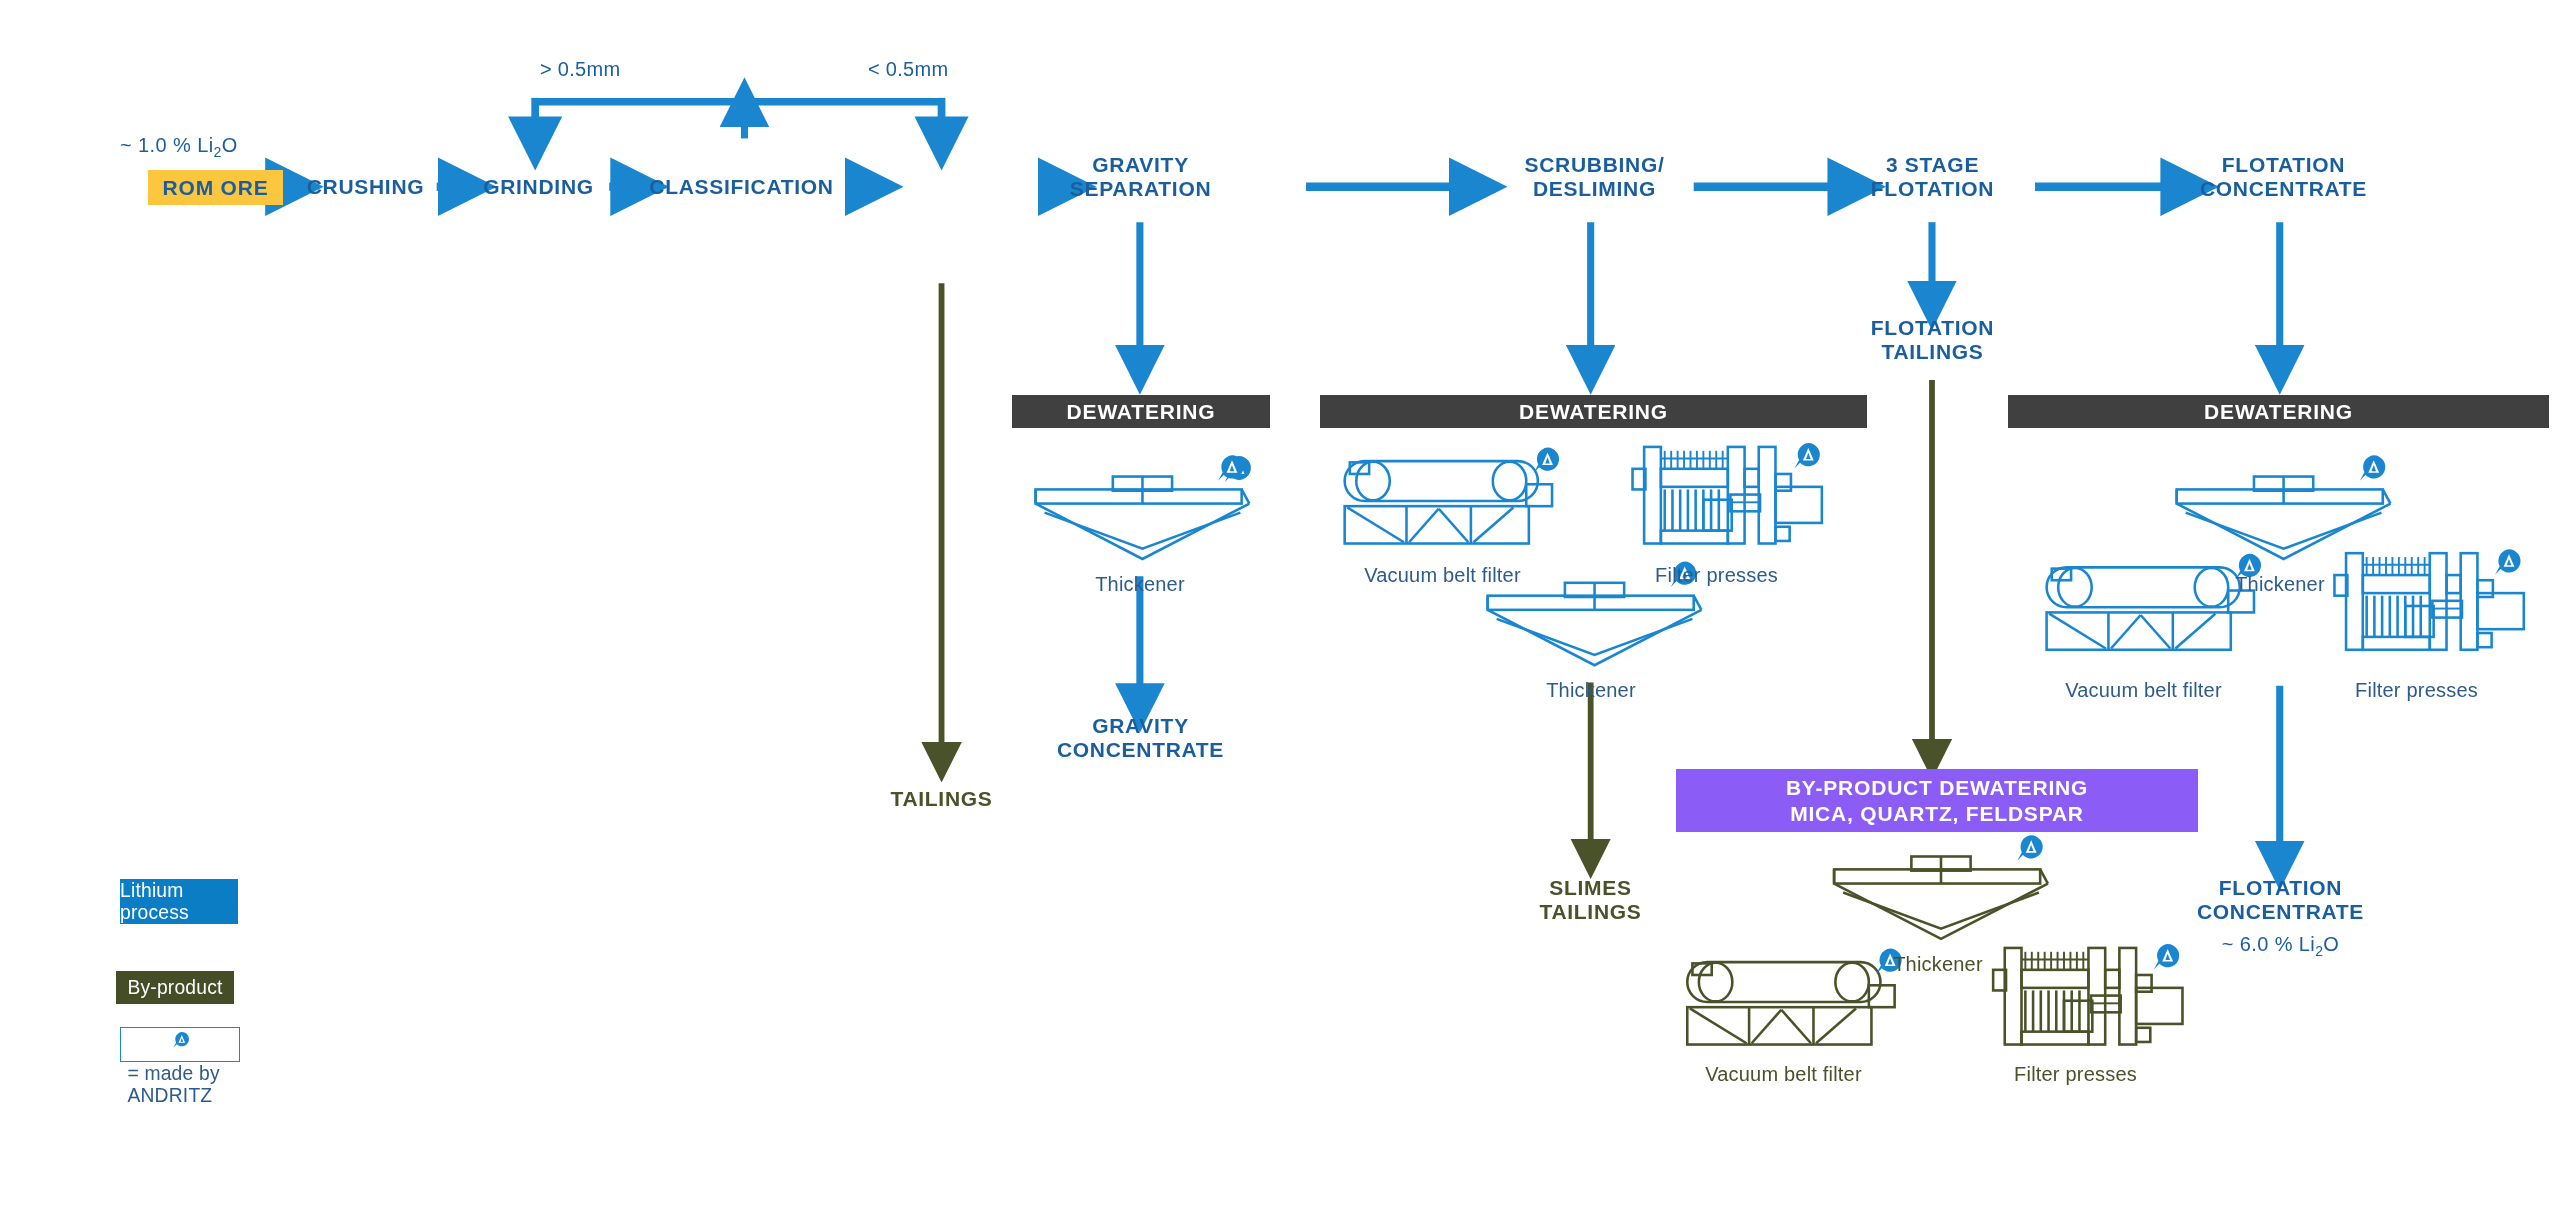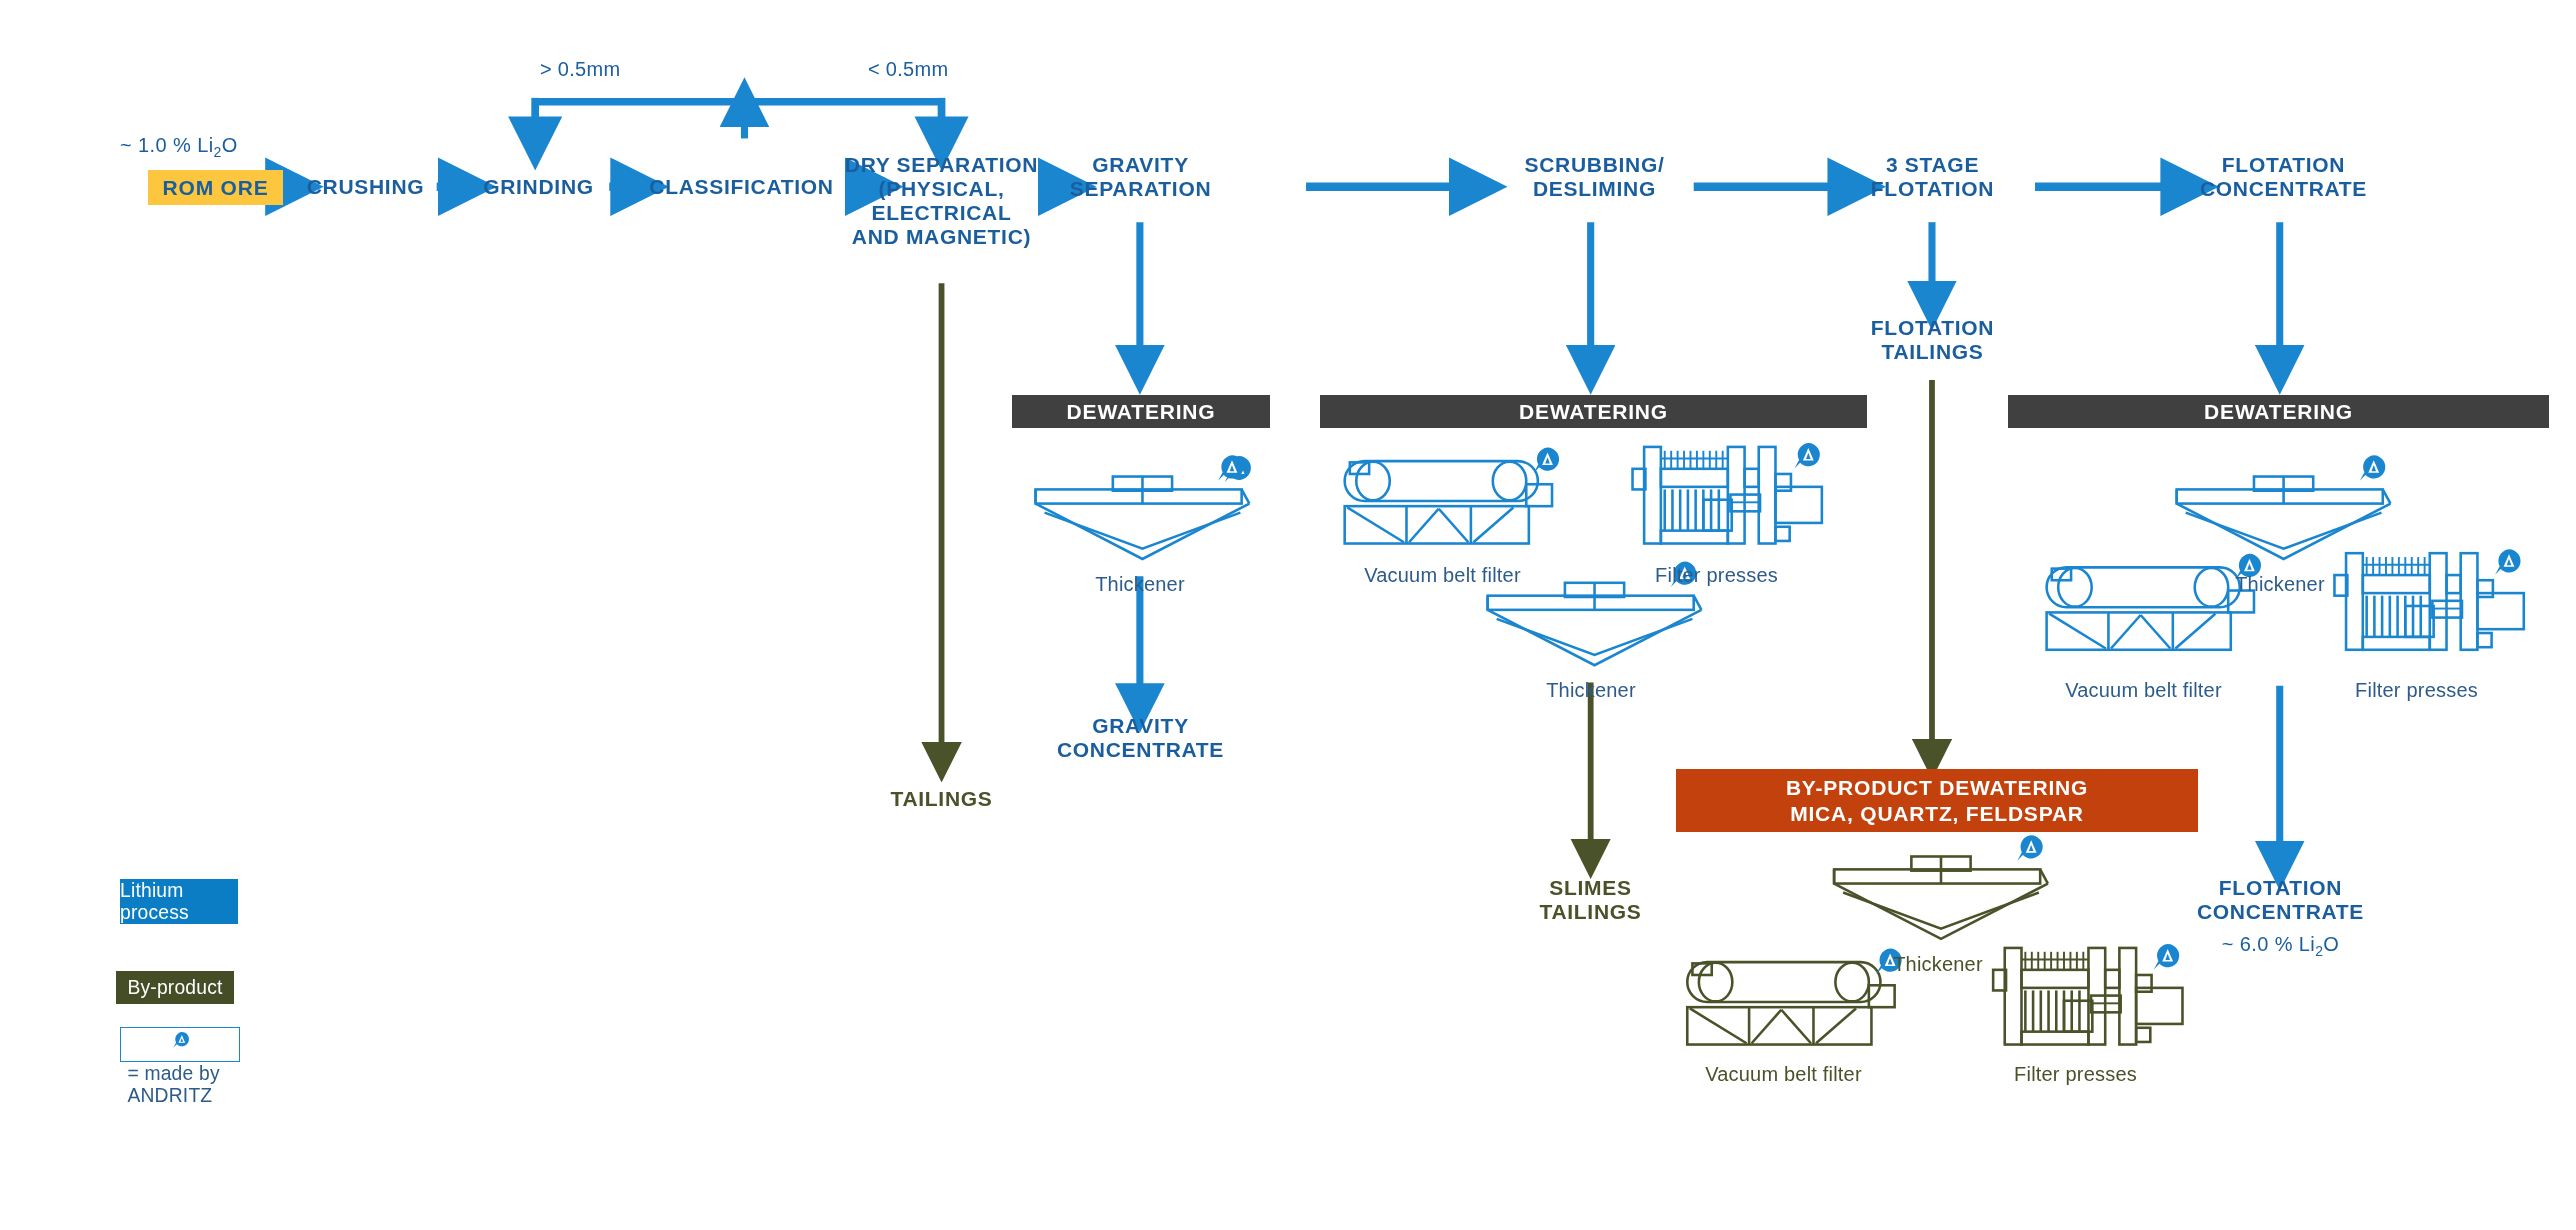--- a/index.html
+++ b/index.html
@@ -65,21 +65,21 @@
   .band{
     position:absolute;
     background:#404040;
     color:#ffffff;
     font-weight:700;
     font-size:21px;
     letter-spacing:0.8px;
     display:flex;align-items:center;justify-content:center;
     text-align:center;
   }
-  .band.olive{background:#c2410c;}
+  .band.olive{background:#8b5cf6;}
   .band.two-line{line-height:26px;}
 
   
   .legend-swatch{
     position:absolute;
     display:flex;align-items:center;justify-content:center;
     color:#ffffff;
     font-size:19.3px;
     font-weight:400;
     letter-spacing:0.2px;
@@ -177,26 +177,20 @@
   </div>
 
   <div class="step" style="left:474px;top:175px;width:129px;">
     <span>GRINDING</span>
   </div>
 
   <div class="step" style="left:641px;top:175px;width:201px;">
     <span>CLASSIFICATION</span>
   </div>
 
-  <div class="step" style="left:841px;top:153px;width:201px;">
-    <div>DRY SEPARATION</div>
-    <div>(PHYSICAL,</div>
-    <div>ELECTRICAL</div>
-    <div>AND MAGNETIC)</div>
-  </div>
 
   <div class="step" style="left:1060px;top:153px;width:161px;">
     <div>GRAVITY</div>
     <div>SEPARATION</div>
   </div>
 
   <div class="step" style="left:1501px;top:153px;width:187px;">
     <div>SCRUBBING/</div>
     <div>DESLIMING</div>
   </div>

